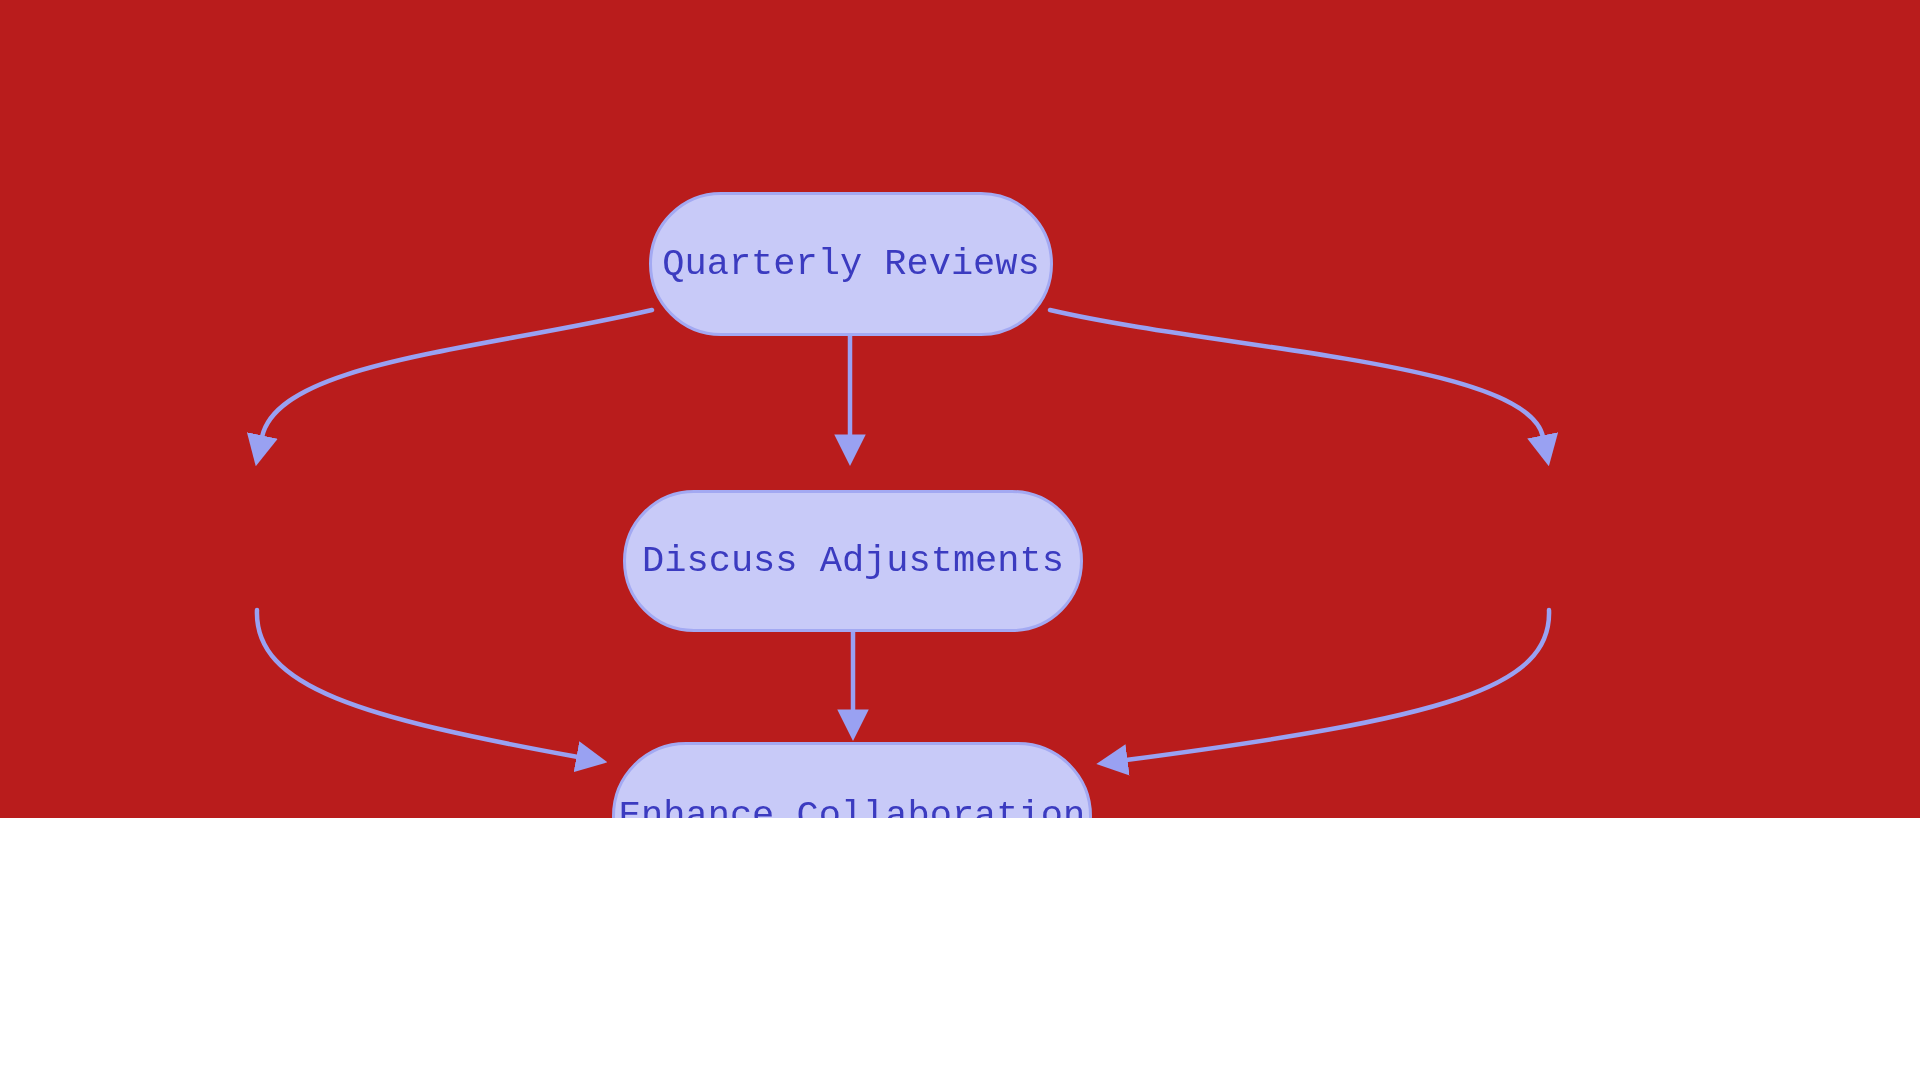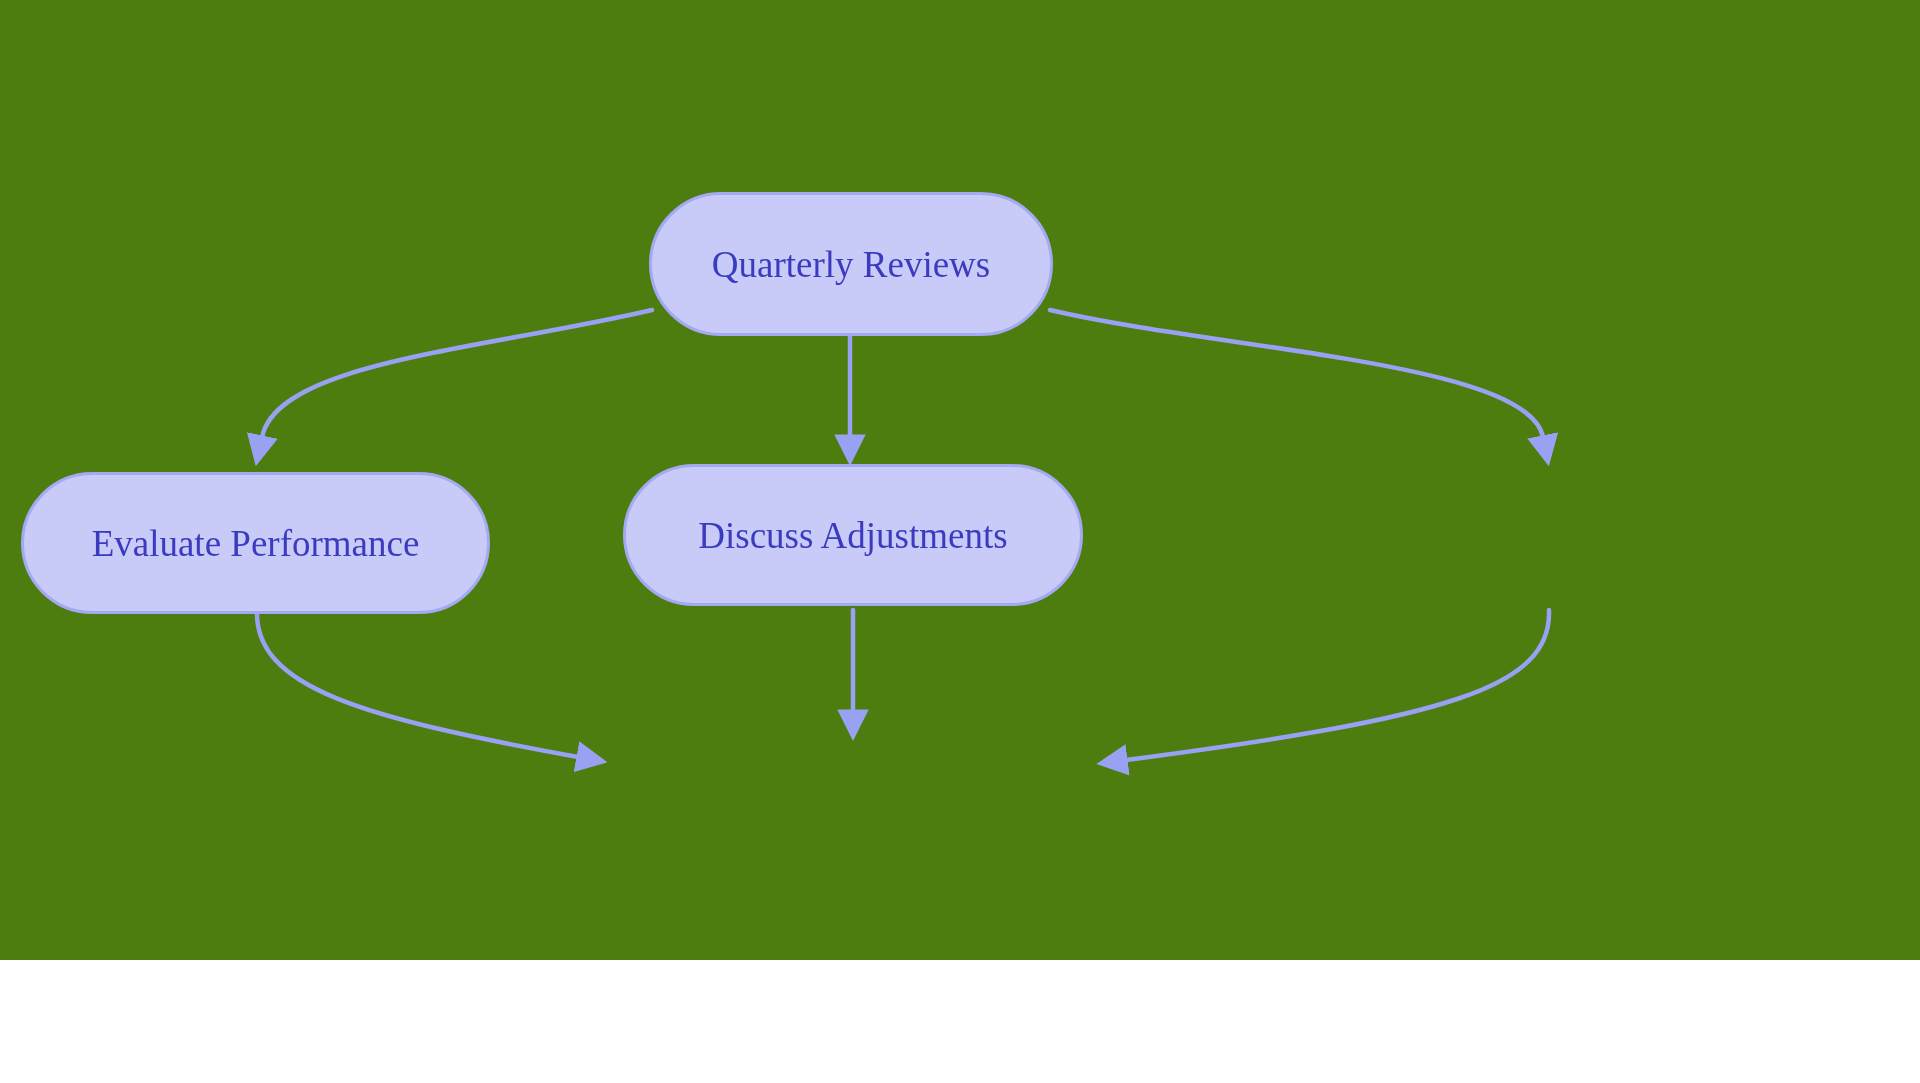--- a/index.html
+++ b/index.html
@@ -3,24 +3,24 @@
 <meta charset="utf-8">
 <style>
   html, body {
     margin: 0;
     padding: 0;
     background: #ffffff;
   }
   .canvas {
     position: relative;
     width: 1920px;
-    height: 960px;
-    background: #4d7c0f;
+    height: 818px;
+    background: #b91c1c;
     overflow: hidden;
-    font-family: Liberation Serif, serif;
+    font-family: Liberation Mono, monospace;
   }
   .edges-layer {
     position: absolute;
     left: 0;
     top: 0;
     width: 1920px;
     height: 1083px;
   }
   .edges-layer path.edge {
     fill: none;
@@ -38,21 +38,21 @@
     border: 3px solid #A3A9F2;
     border-radius: 80px;
     color: #3B3BC0;
     font-size: 37px;
     line-height: 1;
     white-space: nowrap;
     text-align: center;
   }
   .node-quarterly   { left: 649px;  top: 192px; width: 404px; height: 144px; }
   .node-evaluate    { left: 21px;   top: 472px; width: 469px; height: 142px; }
-  .node-discuss     { left: 623px;  top: 464px; width: 460px; height: 142px; }
+  .node-discuss     { left: 623px;  top: 490px; width: 460px; height: 142px; }
   .node-identify    { left: 1207px; top: 472px; width: 682px; height: 142px; }
   .node-enhance     { left: 612px;  top: 742px; width: 480px; height: 148px; }
 </style>
 </head>
 <body>
 
 <div class="canvas">
 
   <svg class="edges-layer" viewBox="0 0 1920 1083" xmlns="http://www.w3.org/2000/svg">
     <defs>
@@ -71,23 +71,23 @@
 
     <path class="edge" marker-end="url(#arrowhead)" d="M 853 610 L 853 711"></path>
 
     <path class="edge" marker-end="url(#arrowhead)" d="M 1549 610 C 1552 688, 1446 718, 1126 760"></path>
   </svg>
 
   <div class="node node-quarterly">
     <span>Quarterly Reviews</span>
   </div>
 
-  <div class="node node-evaluate">
-    <span>Evaluate Performance</span>
-  </div>
 
   <div class="node node-discuss">
     <span>Discuss Adjustments</span>
   </div>
 
 
+  <div class="node node-enhance">
+    <span>Enhance Collaboration</span>
+  </div>
 
 </div>
 
 </body></html>

